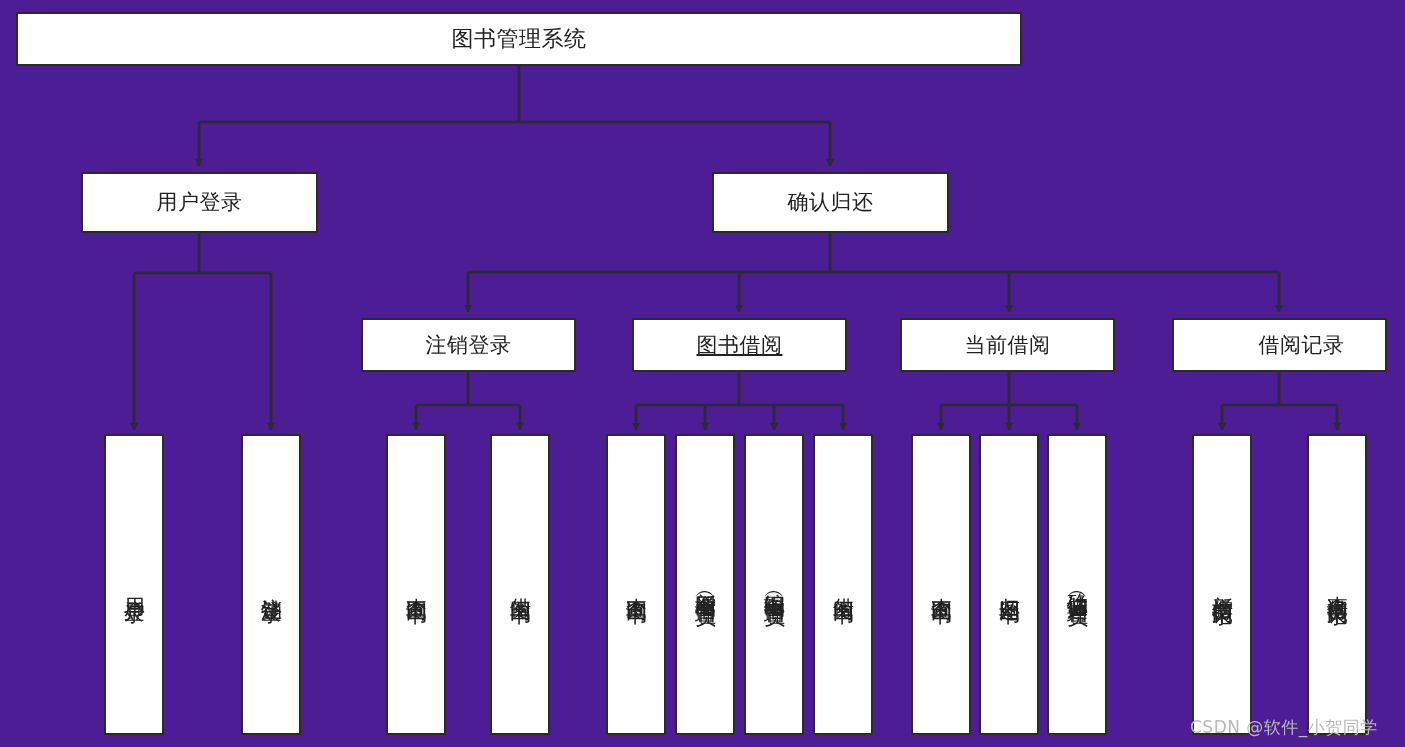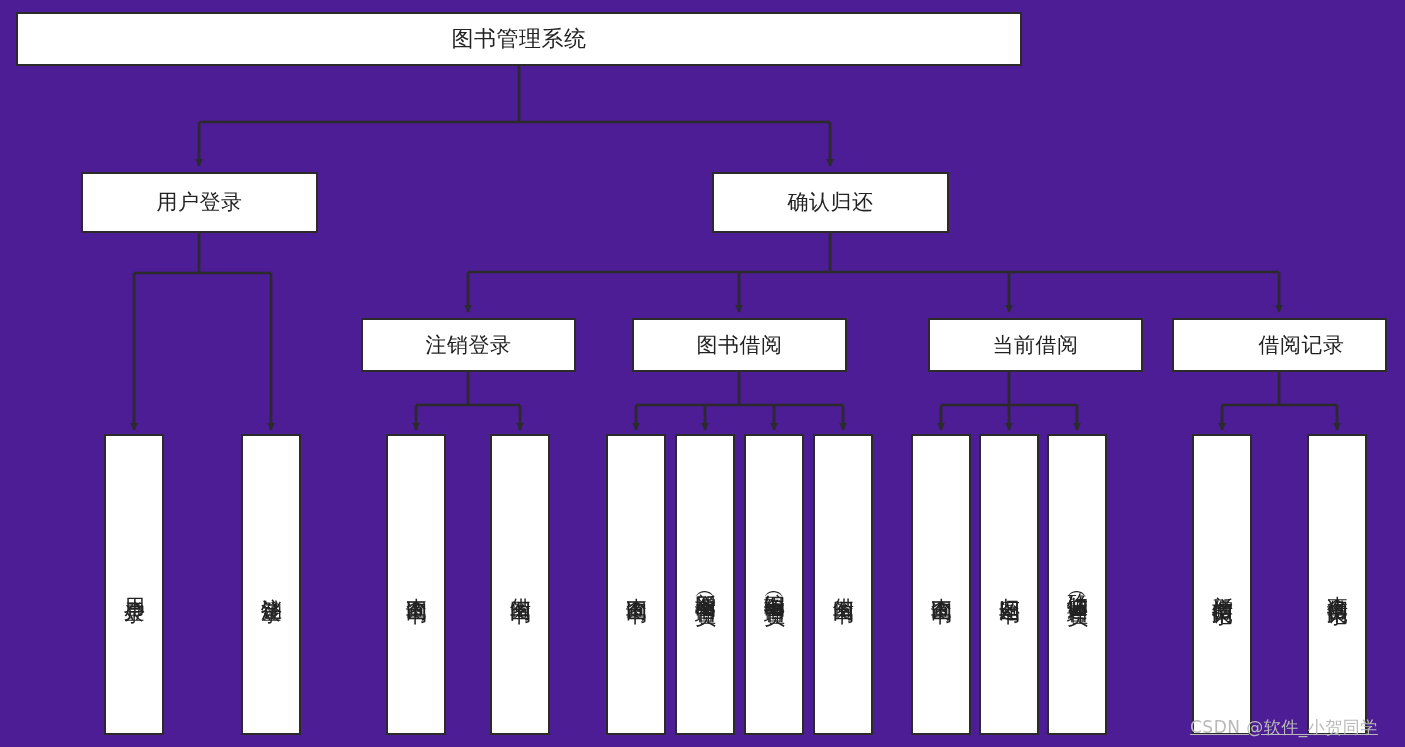--- a/index.html
+++ b/index.html
@@ -129,24 +129,24 @@
   <div class="node horiz" style="left:81px; top:172px; width:237px; height:61px;">
     <span>用户登录</span>
   </div>
   <div class="node horiz" style="left:712px; top:172px; width:237px; height:61px;">
     <span>确认归还</span>
   </div>
 
   <div class="node horiz" style="left:361px; top:318px; width:215px; height:54px;">
     <span>注销登录</span>
   </div>
-  <div class="node horiz" style="left:632px; top:318px; width:215px; height:54px;">
+  <div class="node horiz" style="left:632px; top:318px; width:215px; height:54px;text-decoration:underline;">
     <span>图书借阅</span>
   </div>
-  <div class="node horiz" style="left:928px; top:318px; width:215px; height:54px;">
+  <div class="node horiz" style="left:900px; top:318px; width:215px; height:54px;">
     <span>当前借阅</span>
   </div>
   <div class="node horiz" style="left:1172px; top:318px; width:215px; height:54px;padding-left:44px;">
     <span>借阅记录</span>
   </div>
 
   <div class="node vert" style="left:104px; top:434px; width:60px; height:301px;">
     <span class="vtext">用户登录</span>
   </div>
   <div class="node vert" style="left:241px; top:434px; width:60px; height:301px;">
@@ -183,15 +183,15 @@
     <span class="vtext">确认归还（管理员）</span>
   </div>
 
   <div class="node vert" style="left:1192px; top:434px; width:60px; height:301px;">
     <span class="vtext">新增借阅记录</span>
   </div>
   <div class="node vert" style="left:1307px; top:434px; width:60px; height:301px;">
     <span class="vtext">查询借阅记录</span>
   </div>
 
-  <div class="watermark" style="left:1190px; top:716px;text-decoration:underline;">CSDN @软件_小贺同学</div>
+  <div class="watermark" style="left:1190px; top:716px;">CSDN @软件_小贺同学</div>
 
 </div>
 
 </body></html>

